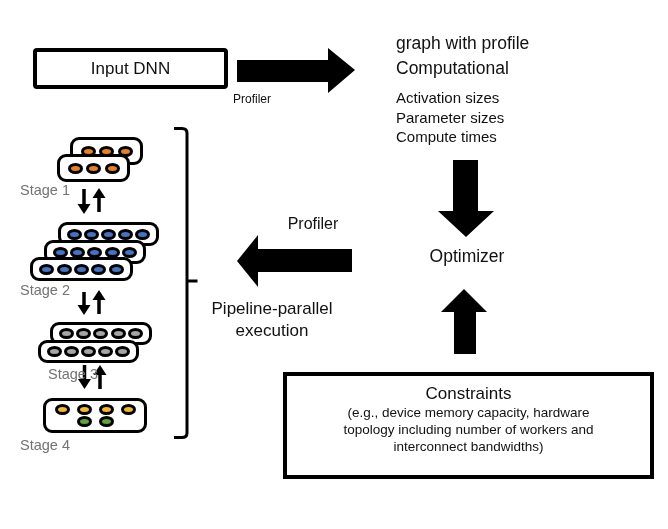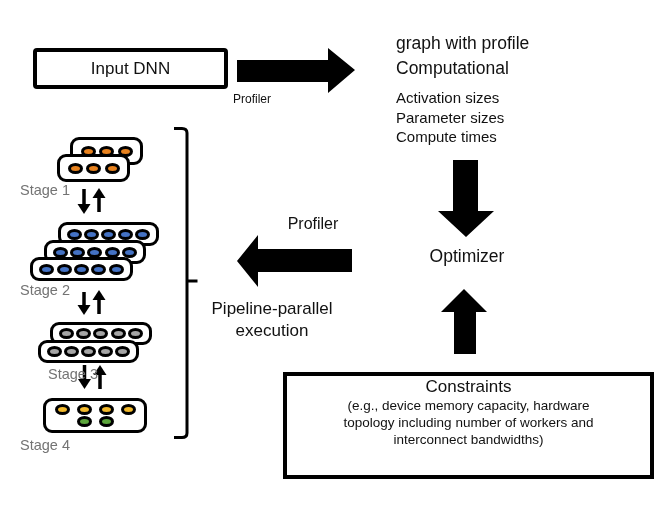--- a/index.html
+++ b/index.html
@@ -9,21 +9,21 @@
   }
   svg.overlay{position:absolute;left:0;top:0;width:668px;height:529px;pointer-events:none;}
 
   
   .outline-box{
     position:absolute;background:#fff;border:4px solid #000;box-sizing:border-box;
     display:flex;align-items:center;justify-content:center;text-align:center;
   }
   #input-dnn-box{left:33px;top:48px;width:195px;height:41px;border-radius:4px;font-size:17px;}
   #constraints-box{left:283px;top:372px;width:371px;height:107px;border-width:4px;
-    flex-direction:column;justify-content:flex-start;padding-top:1px;}
+    flex-direction:column;justify-content:flex-start;padding-top:8px;}
   #constraints-box .c-title{font-size:17px;line-height:20px;}
   #constraints-box .c-line{font-size:13.5px;line-height:17px;}
 
   
   #comp-graph{position:absolute;left:396px;top:31px;text-align:left;}
   #comp-graph .t-line{font-size:17.5px;line-height:25px;}
   #comp-graph .s-line{font-size:15px;line-height:19.5px;}
   #comp-graph .items{margin-top:7px;}
   #optimizer-label{position:absolute;left:407px;top:246px;width:120px;text-align:center;font-size:17.5px;}
   #profiler-label{position:absolute;left:233px;top:92px;width:100px;font-size:12px;}

